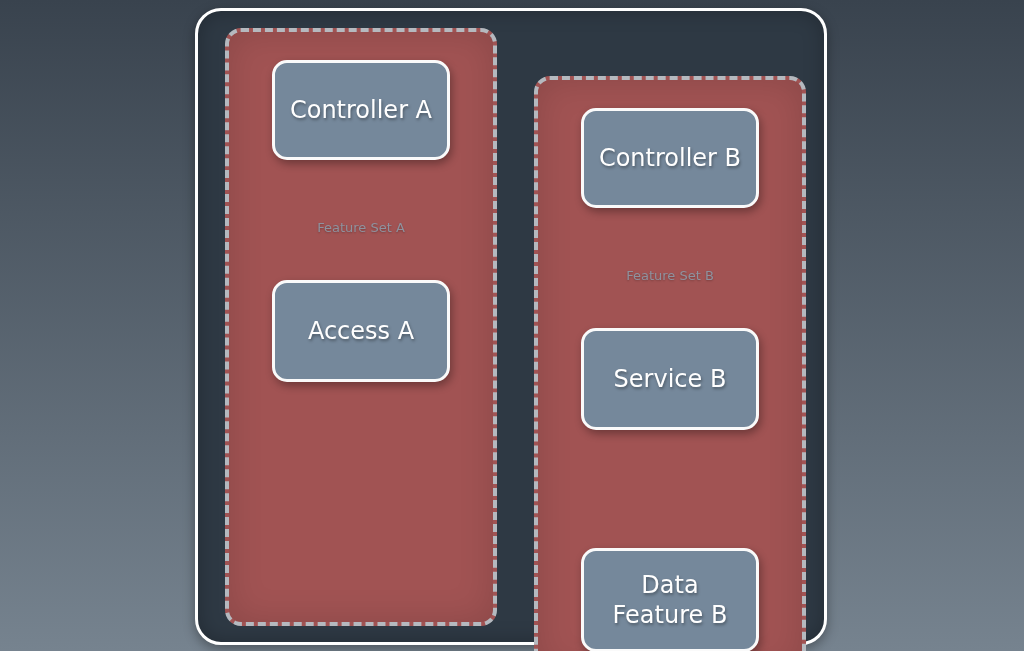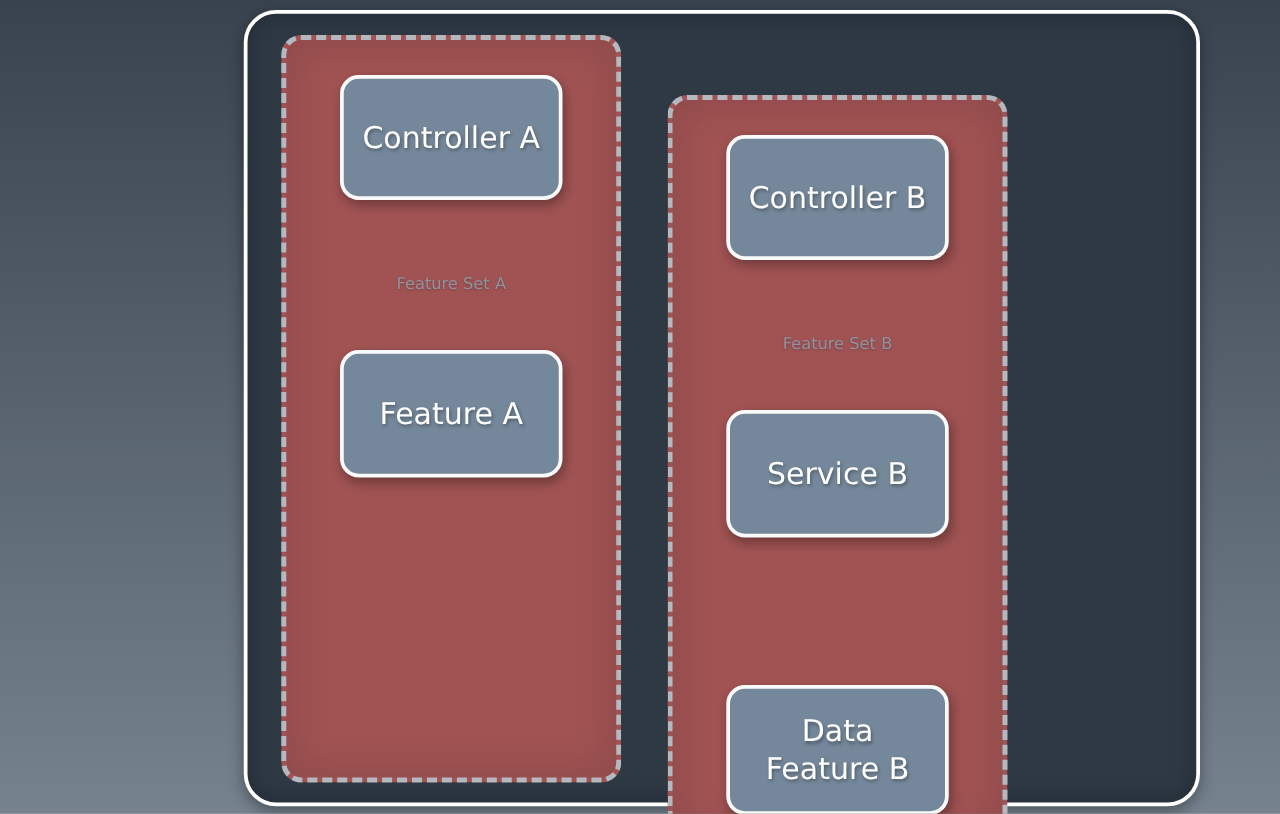--- a/index.html
+++ b/index.html
@@ -11,21 +11,21 @@
     position: relative;
     font-family: "DejaVu Sans", "Liberation Sans", sans-serif;
     background: linear-gradient(180deg,
       var(--background-top, #39434e) 0%,
       var(--background-bottom, #76838f) 100%);
   }
   .outer {
     position: absolute;
     left: 195px;
     top: 8px;
-    width: 765px;
+    width: 632px;
     height: 637px;
     background: var(--outer-fill, #2e3944);
     border: 3px solid var(--outer-border, #ffffff);
     border-radius: 26px;
     box-shadow: 0 4px 12px rgba(0,0,0,0.35), inset 0 0 20px rgba(0,0,0,0.25);
   }
   .group {
     position: absolute;
     top: 17px;
     width: 272px;
@@ -74,21 +74,21 @@
 </style>
 </head>
 <body>
 
 <div class="stage">
   <div class="outer">
 
     <div class="group group-a">
       <div class="node controller">Controller A</div>
       <div class="group-label">Feature Set A</div>
-      <div class="node service">Feature A</div>
+      <div class="node service">Access A</div>
     </div>
 
     <div class="group group-b">
       <div class="node controller">Controller B</div>
       <div class="group-label">Feature Set B</div>
       <div class="node service">Service B</div>
       <div class="node data-access">Data Feature B</div>
     </div>
 
   </div>

